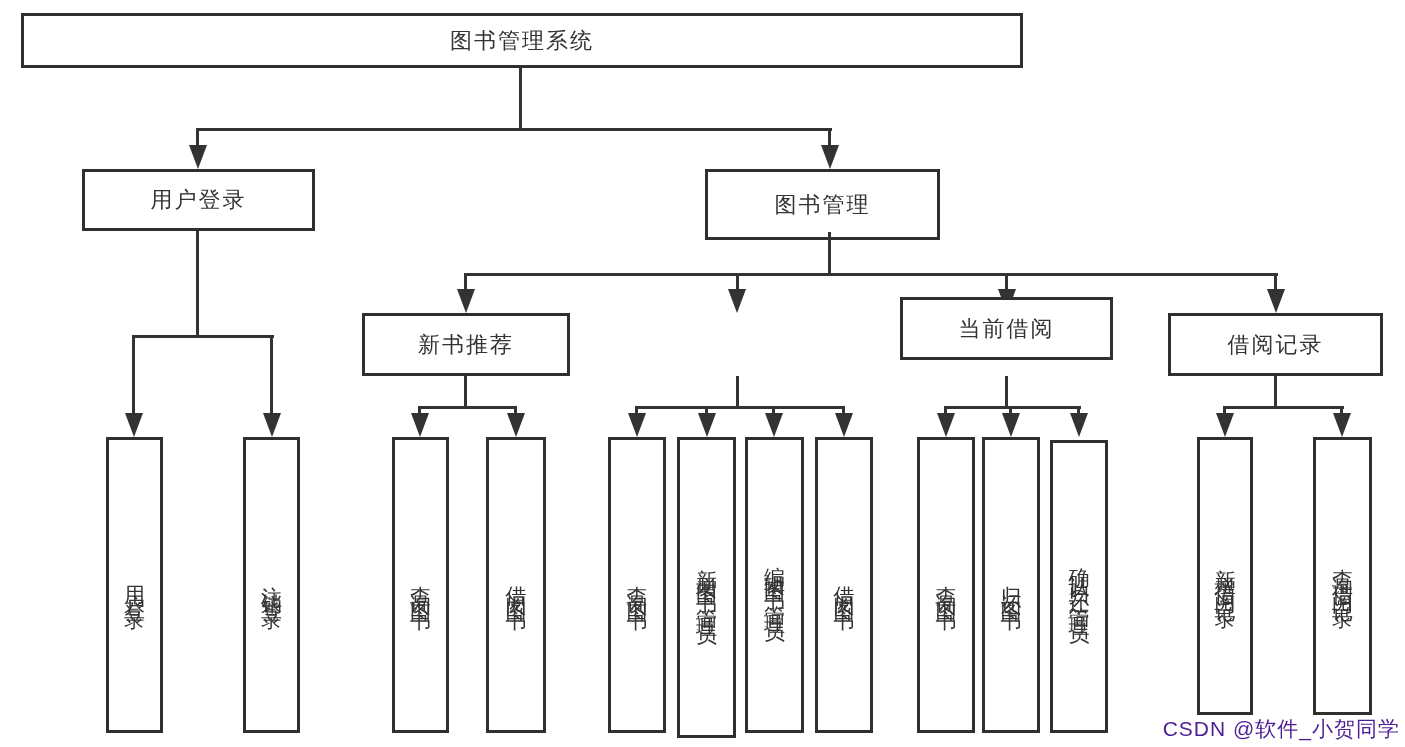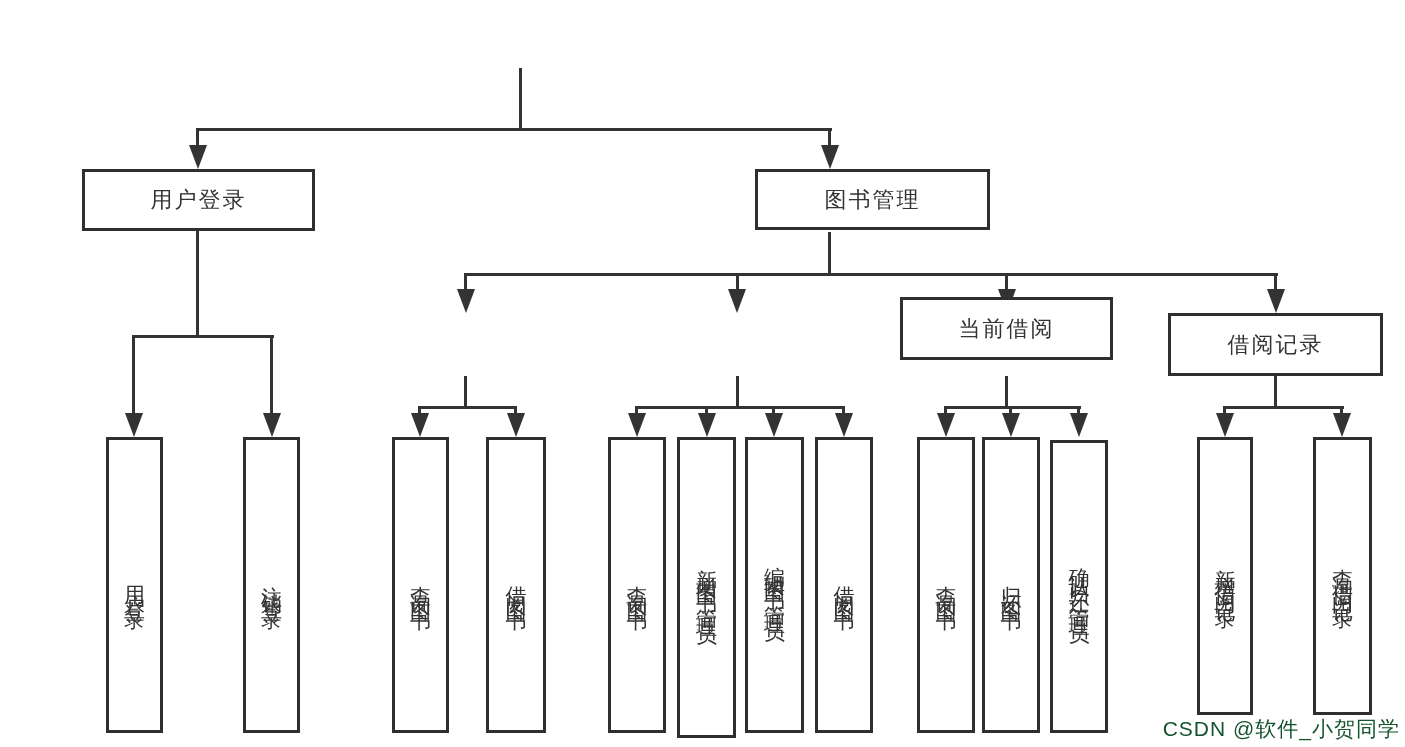--- a/index.html
+++ b/index.html
@@ -40,45 +40,48 @@
   .arrow{
     position:absolute;width:0;height:0;
     border-left:9px solid transparent;
     border-right:9px solid transparent;
     border-top:24px solid #333333;
   }
   .watermark{
     position:absolute;
     right:5px;bottom:4px;
     font-size:21px;
-    color:#14532d;
+    color:#4c1d95;
     letter-spacing:1px;
     z-index:5;
     margin-left:40px;
   }
 </style>
 </head>
 <body>
 
 <div id="stage">
 
+  <div class="box" style="left:21px;top:13px;width:1002px;height:55px;">
+    <span>图书管理系统</span>
+  </div>
 
   <div class="vline" style="left:519px;top:68px;height:63px;"></div>
 
   <div class="hline" style="left:196px;top:128px;width:636px;"></div>
 
   <div class="vline" style="left:196px;top:128px;height:20px;"></div>
   <div class="arrow" style="left:189px;top:145px;"></div>
   <div class="vline" style="left:828px;top:128px;height:20px;"></div>
   <div class="arrow" style="left:821px;top:145px;"></div>
 
   <div class="box" style="left:82px;top:169px;width:233px;height:62px;">
     <span>用户登录</span>
   </div>
-  <div class="box" style="left:755px;top:169px;width:235px;height:61px;">
+  <div class="box" style="left:705px;top:169px;width:235px;height:71px;">
     <span>图书管理</span>
   </div>
 
   <div class="vline" style="left:196px;top:231px;height:107px;"></div>
   <div class="hline" style="left:132px;top:335px;width:142px;"></div>
   <div class="vline" style="left:132px;top:335px;height:82px;"></div>
   <div class="arrow" style="left:125px;top:413px;"></div>
   <div class="vline" style="left:270px;top:335px;height:82px;"></div>
   <div class="arrow" style="left:263px;top:413px;"></div>
 
@@ -86,20 +89,23 @@
   <div class="hline" style="left:464px;top:273px;width:814px;"></div>
   <div class="vline" style="left:464px;top:273px;height:20px;"></div>
   <div class="arrow" style="left:457px;top:289px;"></div>
   <div class="vline" style="left:736px;top:273px;height:20px;"></div>
   <div class="arrow" style="left:728px;top:289px;"></div>
   <div class="vline" style="left:1005px;top:273px;height:20px;"></div>
   <div class="arrow" style="left:998px;top:289px;"></div>
   <div class="vline" style="left:1274px;top:273px;height:20px;"></div>
   <div class="arrow" style="left:1267px;top:289px;"></div>
 
+  <div class="box" style="left:362px;top:313px;width:208px;height:63px;">
+    <span>新书推荐</span>
+  </div>
   <div class="box" style="left:900px;top:297px;width:213px;height:63px;">
     <span>当前借阅</span>
   </div>
   <div class="box" style="left:1168px;top:313px;width:215px;height:63px;">
     <span>借阅记录</span>
   </div>
 
   <div class="vline" style="left:464px;top:376px;height:33px;"></div>
   <div class="hline" style="left:418px;top:406px;width:99px;"></div>
   <div class="vline" style="left:418px;top:406px;height:12px;"></div>

